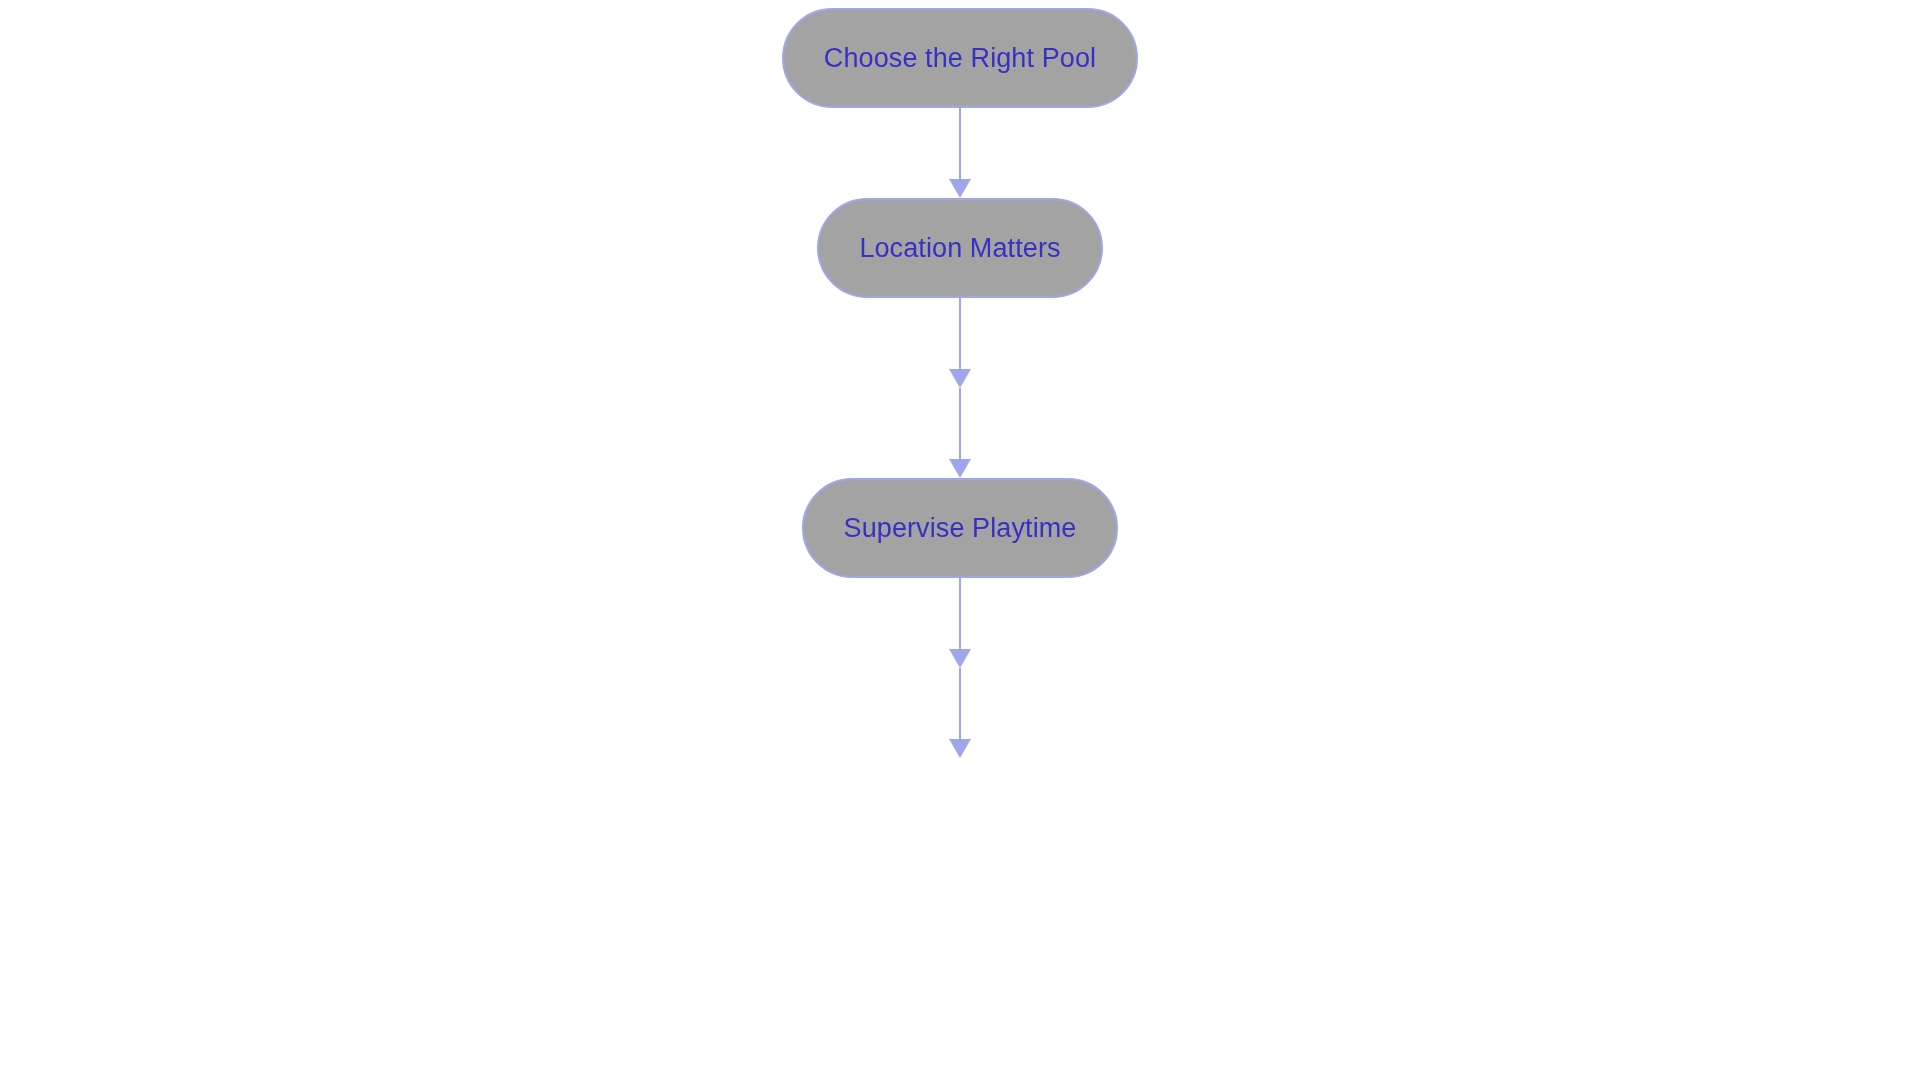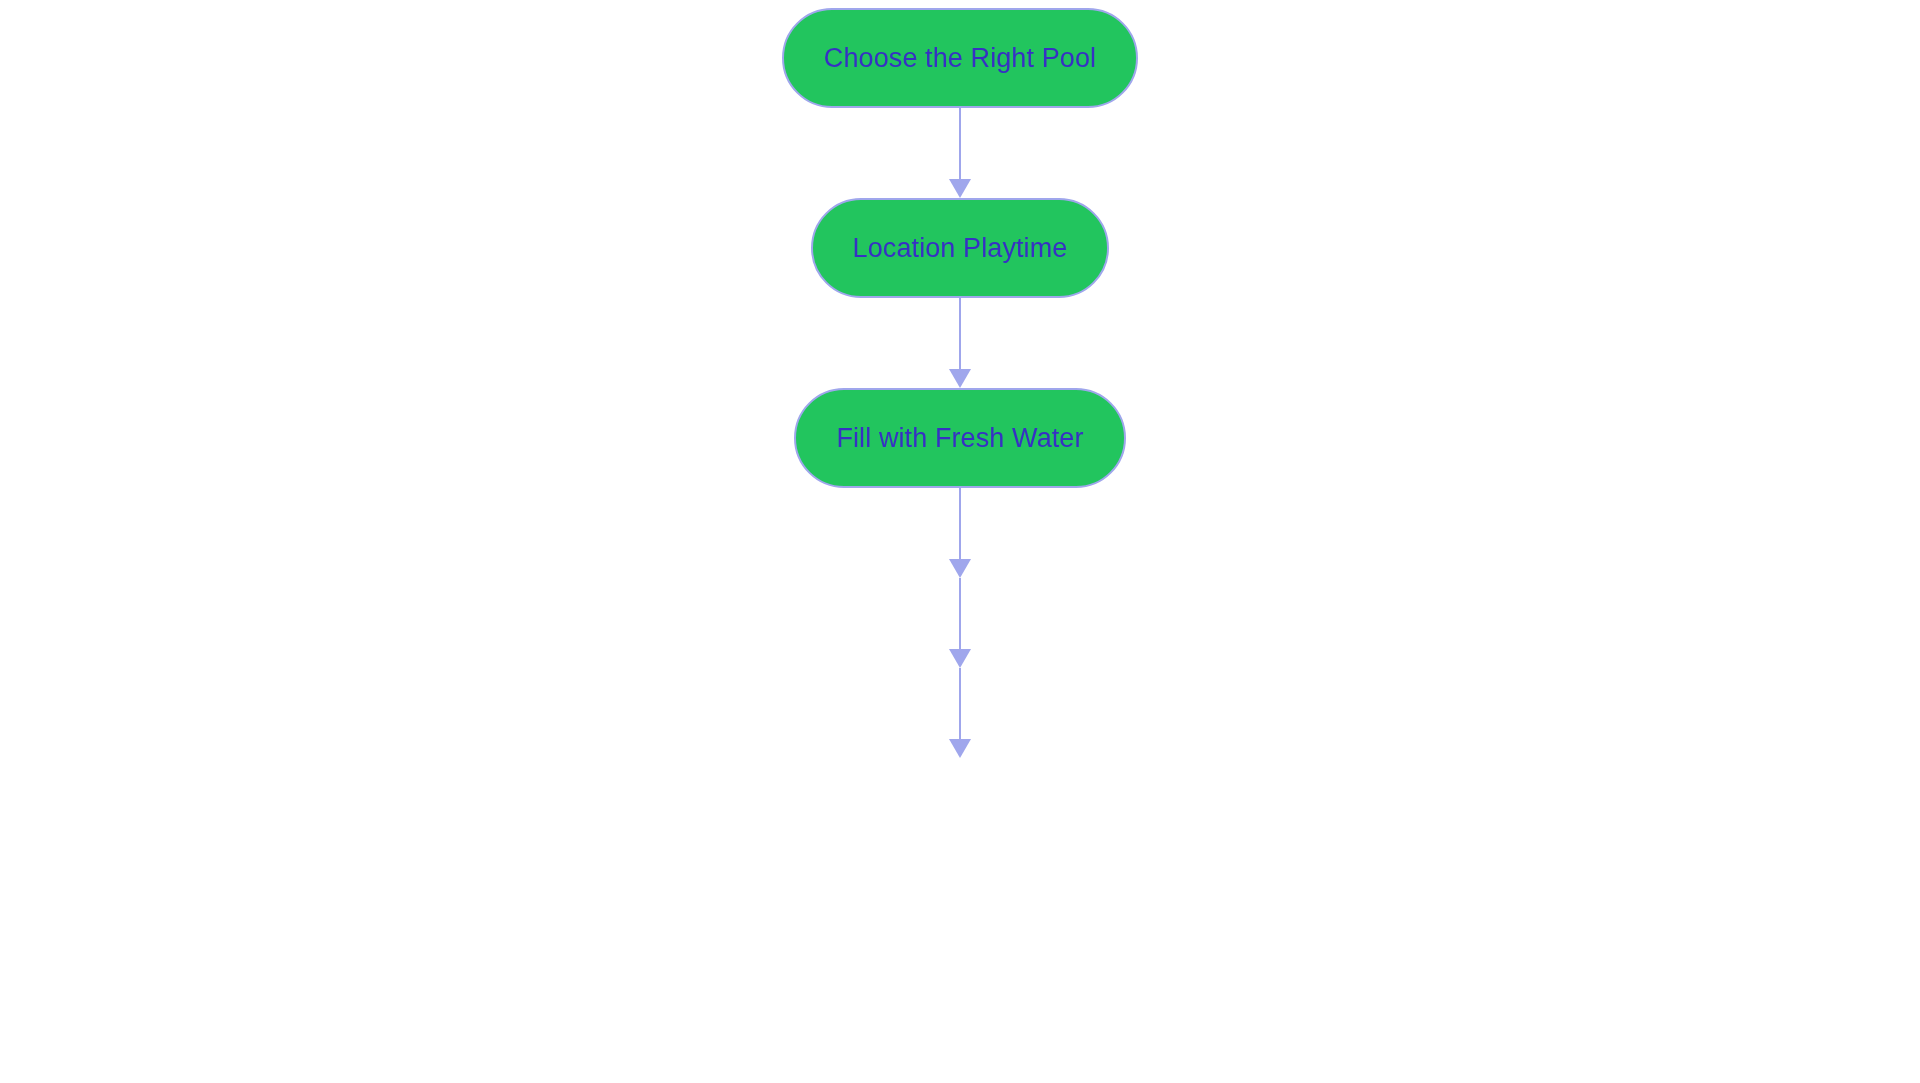--- a/index.html
+++ b/index.html
@@ -31,21 +31,21 @@
     display: flex;
     flex-direction: column;
     align-items: center;
   }
 
   
   .flow-node {
     box-sizing: border-box;
     height: 100px;
     border-radius: 50px;
-    background: #22c55e;
+    background: #a3a3a3;
     border: 2px solid #9fa6ec;
     display: flex;
     align-items: center;
     justify-content: center;
     padding: 0 40px;
     white-space: nowrap;
   }
 
   .flow-node-label {
     font-size: 27px;
@@ -89,37 +89,37 @@
     <div class="flow-node">
       <span class="flow-node-label">Choose the Right Pool</span>
     </div>
 
     <div class="flow-connector">
       <div class="connector-line"></div>
       <div class="connector-arrowhead"></div>
     </div>
 
     <div class="flow-node">
-      <span class="flow-node-label">Location Playtime</span>
+      <span class="flow-node-label">Location Matters</span>
     </div>
 
     <div class="flow-connector">
       <div class="connector-line"></div>
       <div class="connector-arrowhead"></div>
     </div>
 
-    <div class="flow-node">
-      <span class="flow-node-label">Fill with Fresh Water</span>
-    </div>
 
     <div class="flow-connector">
       <div class="connector-line"></div>
       <div class="connector-arrowhead"></div>
     </div>
 
+    <div class="flow-node">
+      <span class="flow-node-label">Supervise Playtime</span>
+    </div>
 
     <div class="flow-connector">
       <div class="connector-line"></div>
       <div class="connector-arrowhead"></div>
     </div>
 
 
     <div class="flow-connector">
       <div class="connector-line"></div>
       <div class="connector-arrowhead"></div>

